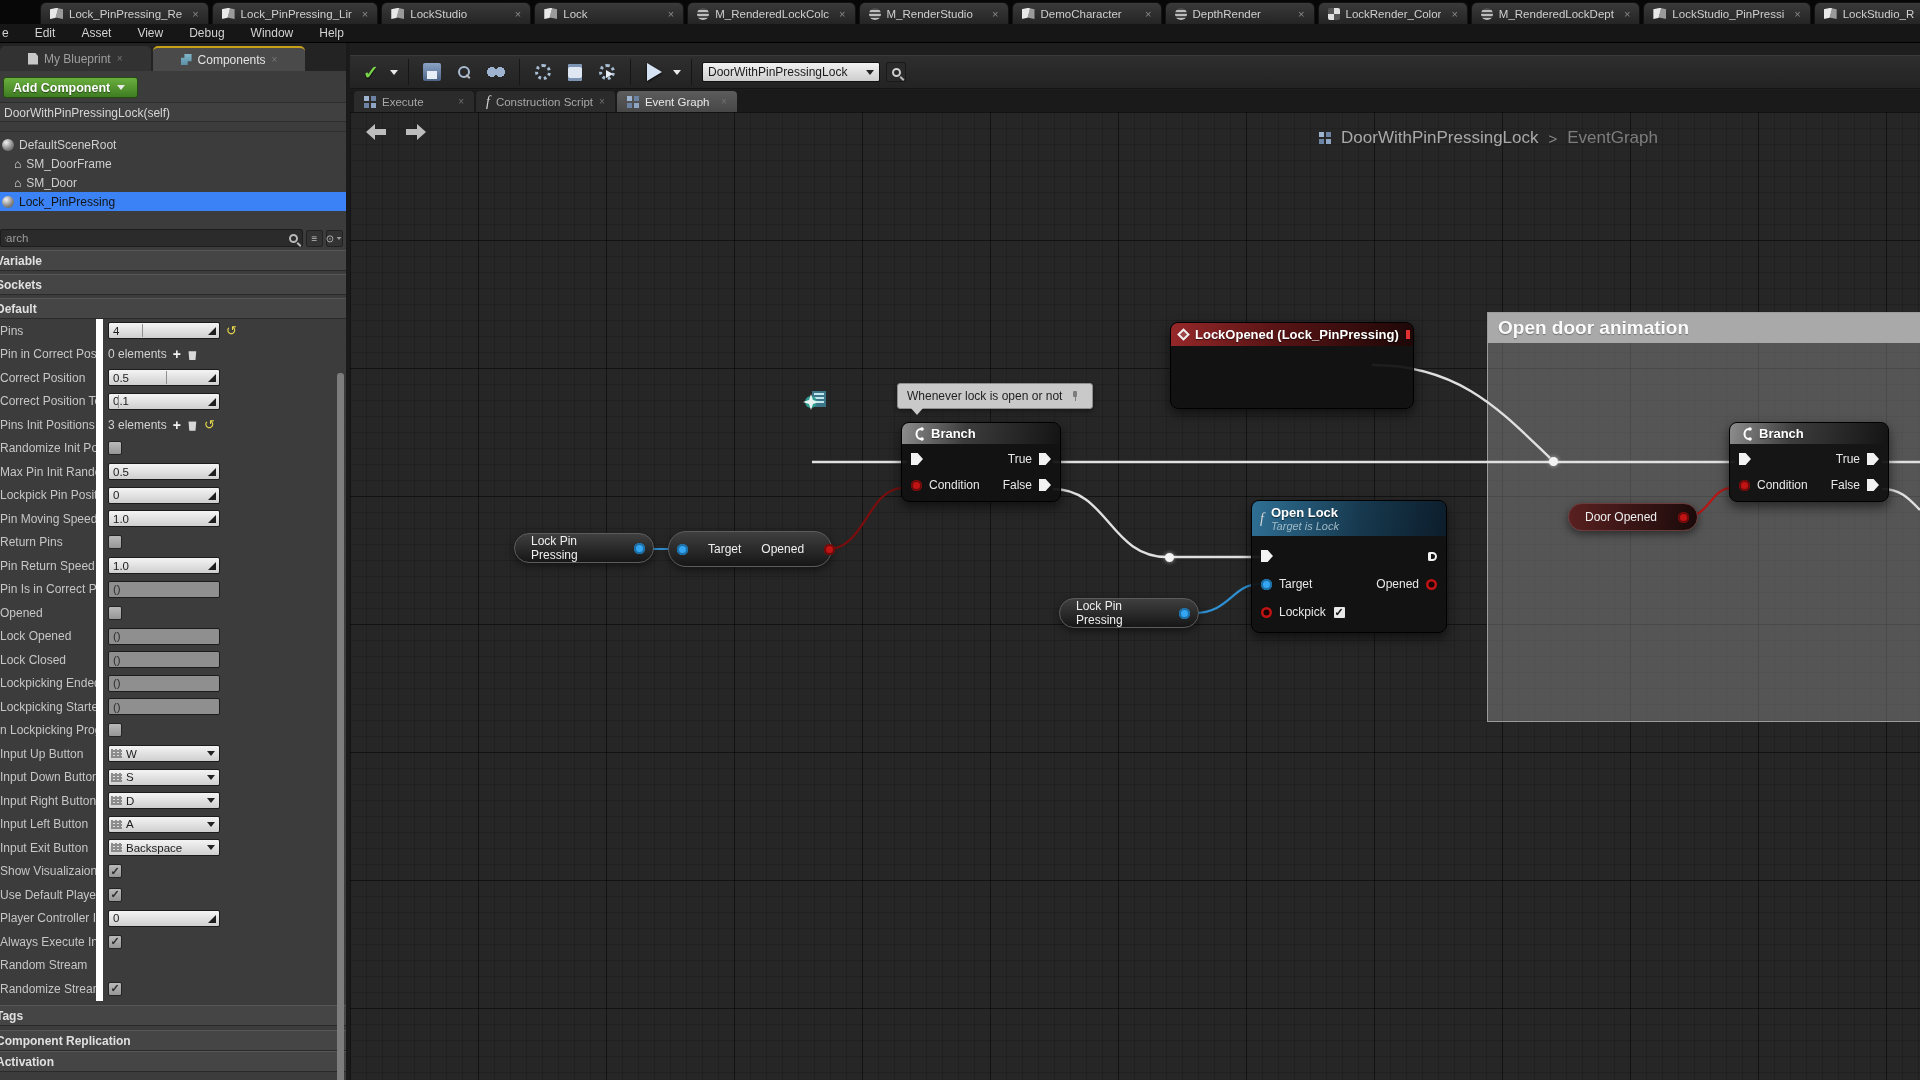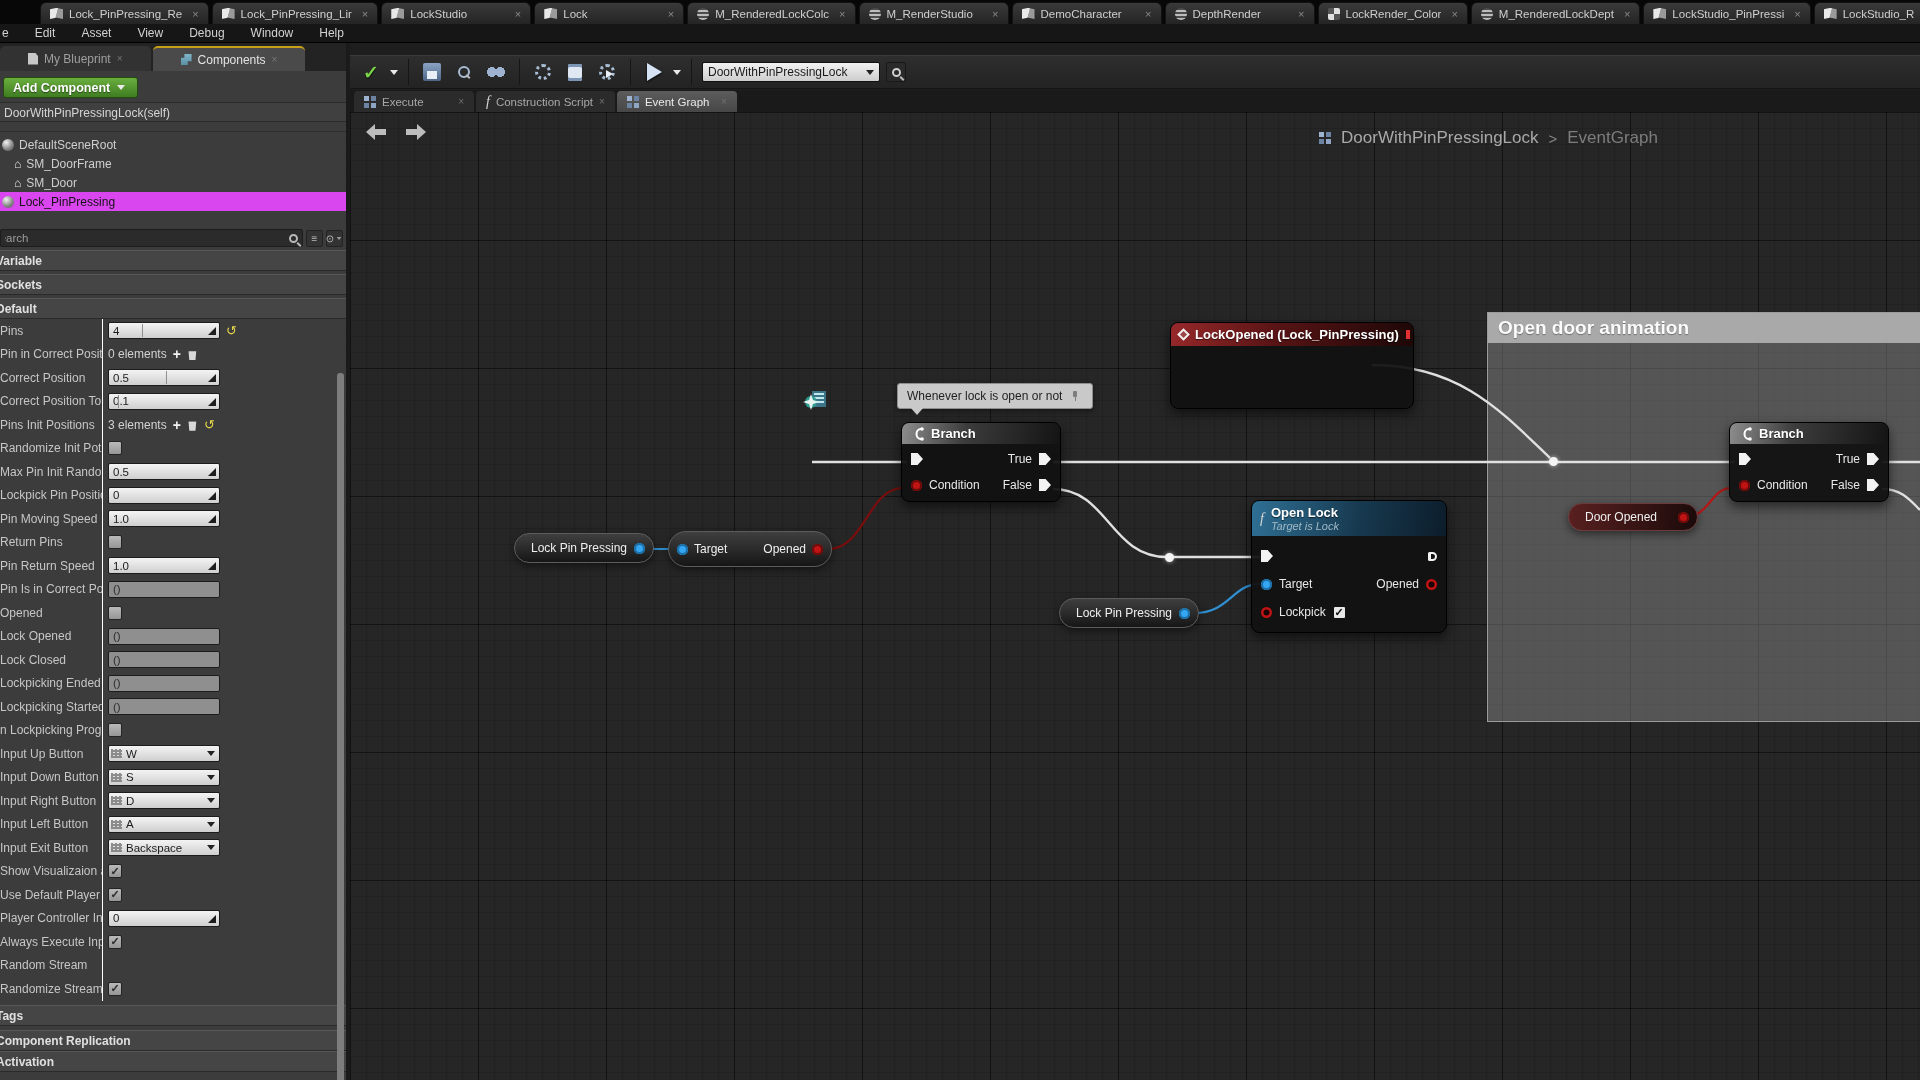--- a/index.html
+++ b/index.html
@@ -44,21 +44,21 @@
   .add-row { padding:6px 0 4px 3px; }
   .btn-add { display:inline-flex; align-items:center; gap:7px; height:21px; padding:0 12px 0 9px;
              background:linear-gradient(#6aae3e,#3f7d22); border:1px solid #244c10; border-radius:3px;
              color:#fff; font-weight:bold; font-size:12.5px; text-shadow:0 1px 1px rgba(0,0,0,.5); }
   .caret { width:0; height:0; border-left:4px solid transparent; border-right:4px solid transparent;
            border-top:5px solid #eaeaea; display:inline-block; }
   .self-row { height:20px; line-height:20px; font-size:12px; color:#d5d5d5; background:#404040;
               border-top:1px solid #2c2c2c; border-bottom:1px solid #2c2c2c; padding-left:4px; }
   .tree { margin-top:9px; border-top:1px solid #2e2e2e; padding-top:3px; }
   .tree-row { height:19px; display:flex; align-items:center; gap:5px; font-size:12px; color:#cfcfcf; padding-left:2px; }
-  .tree-row.sel { background:#d946ef; color:#141414; }
+  .tree-row.sel { background:#3b82f6; color:#141414; }
   .tree-row.indent { padding-left:14px; }
   .icon-sphere { width:12px; height:12px; border-radius:50%;
                  background:radial-gradient(circle at 35% 30%, #f2f2f2, #8a8a8a 55%, #4e4e4e); flex:0 0 auto; }
   .icon-mesh { font-size:12px; color:#e0e0e0; line-height:1; }
 
   .search-row { margin-top:18px; display:flex; align-items:center; gap:3px; padding-right:3px; }
   .search-box { flex:1; height:18px; background:#2b2b2b; border:1px solid #1d1d1d; border-radius:2px;
                 display:flex; align-items:center; font-size:11.5px; color:#9c9c9c; padding:0 4px; }
   .search-box .ph { flex:1; text-indent:-13px; overflow:hidden; white-space:nowrap; }
   .lens { position:relative; width:9px; height:9px; border:2px solid #b9b9b9; border-radius:50%; flex:0 0 auto; }
@@ -66,21 +66,21 @@
                  left:7px; top:6px; transform:rotate(-45deg); }
   .mini-btn { width:17px; height:17px; background:#333; border:1px solid #222; border-radius:2px;
               color:#bbb; font-size:10px; display:flex; align-items:center; justify-content:center; gap:1px; }
 
   .sec-hdr { height:21px; line-height:21px; background:#454545; border-top:1px solid #575757;
              border-bottom:1px solid #2a2a2a; font-weight:bold; font-size:12px; color:#e0e0e0;
              padding-left:1px; text-indent:-5px; margin-top:3px; }
   .props { }
   .prop-row { height:23.5px; display:flex; align-items:center; font-size:12px; }
   .prop-label { width:103px; flex:0 0 auto; color:#c6c6c6; white-space:nowrap; overflow:hidden;
-                border-right:1px solid #ffffff; padding-right:2px; height:100%; display:flex; align-items:center; }
+                border-right:7px solid #ffffff; padding-right:2px; height:100%; display:flex; align-items:center; }
   .prop-val { display:flex; align-items:center; gap:6px; padding-left:5px; flex:1; min-width:0; }
   .field { position:relative; width:112px; height:17px; border:1px solid #1c1c1c; border-radius:2px;
            background:linear-gradient(#f4f4f4,#cfcfcf); color:#1b1b1b; font-size:11.5px;
            display:flex; align-items:center; padding:0 4px; }
   .field .grip { position:absolute; right:3px; top:4px; width:0; height:0;
                  border-left:8px solid transparent; border-bottom:8px solid #1d1d1d; }
   .field .divider { position:absolute; top:1px; bottom:1px; width:1px; background:#8f8f8f; }
   .field.readonly { background:#8f8f8f; color:#2d2d2d; width:112px; }
   .field.keydrop { padding-left:2px; gap:4px; }
   .kbd-ico { width:11px; height:9px; flex:0 0 auto; background:
@@ -184,21 +184,21 @@
                  border-radius:2px 6px 6px 2px; border-left-width:3px; }
   .dpin { width:11px; height:11px; border-radius:50%; }
   .dpin.red { background:#c01414; box-shadow:inset 0 0 0 2px #6d0b0b; }
   .dpin.red.open { background:#1a0404; box-shadow:inset 0 0 0 2.5px #c01414; }
   .dpin.blue { background:#35a7f2; box-shadow:inset 0 0 0 2px #1b6ea6; }
   .gchk { width:13px; height:13px; background:#e8e8e8; border:1px solid #111; border-radius:2px;
           color:#111; font-size:11px; font-weight:bold; display:flex; align-items:center; justify-content:center; }
 
   .pill { position:absolute; height:30px; border-radius:15px; background:linear-gradient(#3f3f3f,#161616);
           border:1px solid #5c5c5c; box-shadow:0 3px 8px rgba(0,0,0,.5);
-          display:flex; align-items:center; gap:6px; padding:0 8px 0 16px; font-size:12px; color:#efefef; }
+          display:flex; align-items:center; gap:20px; padding:0 8px 0 16px; font-size:12px; color:#efefef; }
   .pill .dpin { flex:0 0 auto; }
   .pill.reddish { background:linear-gradient(100deg,#5a2020,#1a0a0a); border-color:#6b3a3a; }
 
   .comment-box { position:absolute; border:1px solid #9c9c9c; background:rgba(150,150,150,.42); }
   .comment-hdr { height:30px; background:rgba(185,185,185,.85); display:flex; align-items:center;
                  padding-left:10px; font-size:19px; font-weight:bold; color:#fbfbfb;
                  text-shadow:0 1px 1px rgba(0,0,0,.35); }
   .bubble { position:absolute; background:#c9c9c9; border:1px solid #8e8e8e; border-radius:3px; height:26px;
             display:flex; align-items:center; gap:8px; padding:0 6px 0 9px; font-size:12px; color:#1f1f1f;
             box-shadow:0 2px 5px rgba(0,0,0,.4); }

